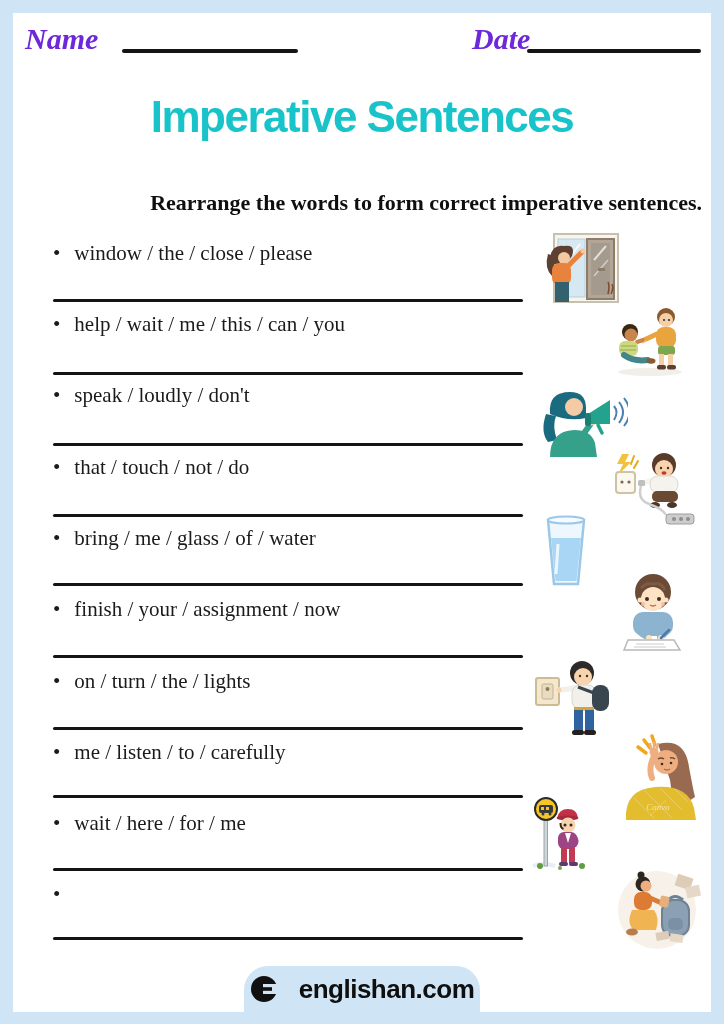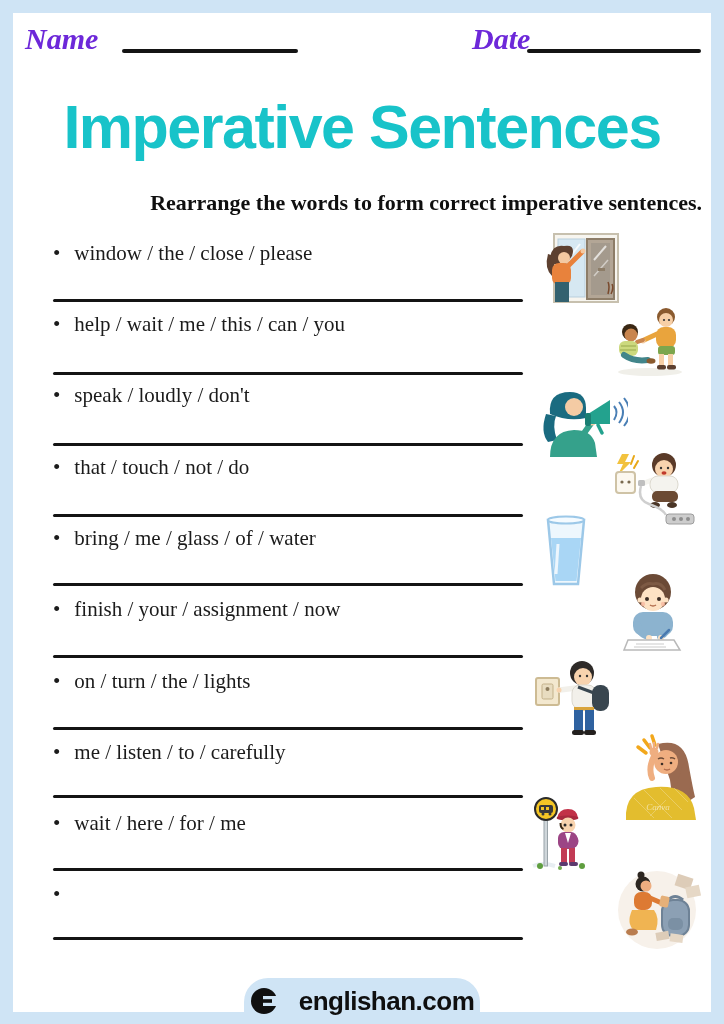--- a/index.html
+++ b/index.html
@@ -6,39 +6,39 @@
   body{
     width:724px;height:1024px;position:relative;
     background:#cfe4f5;overflow:hidden;
     font-family:"Liberation Serif",serif;
   }
   .paper{position:absolute;left:13px;top:13px;width:698px;height:999px;background:#ffffff;}
   .hdr-label{position:absolute;font-family:"Liberation Serif",serif;font-weight:bold;font-size:30px;color:#6d28d9;font-style:italic;}
   .hdr-line{position:absolute;height:3.5px;background:#141414;border-radius:2px;}
   .title{
     position:absolute;left:0;top:92px;width:724px;text-align:center;
-    font-family:"Liberation Sans",sans-serif;font-weight:bold;font-size:61px;
+    font-family:"Liberation Sans",sans-serif;font-weight:bold;font-size:44px;
     letter-spacing:-1.5px;color:#18c3c9;
   }
   .instruction{
     position:absolute;left:22px;top:190px;width:680px;
     font-family:"Liberation Serif",serif;font-weight:bold;font-size:22px;color:#0f0f0f;text-align:right;
   }
   .item{
     position:absolute;left:53px;width:470px;display:flex;align-items:flex-start;
     font-size:21px;color:#1b1b1b;line-height:1.25;
   }
   .bullet{margin-right:14px;font-size:21px;line-height:1.25;}
   .answer-line{position:absolute;left:53px;width:470px;height:2.5px;background:#141414;border-radius:2px;}
   .ill{position:absolute;}
   .ill svg{display:block;width:100%;height:100%;}
   .footer-pill{
     position:absolute;left:244px;top:966px;width:236px;height:46px;
     background:#cfe4f5;border-radius:24px 24px 0 0;
-    display:flex;align-items:center;justify-content:center;gap:21px;margin-top:12px;
+    display:flex;align-items:center;justify-content:center;gap:21px;
   }
   .footer-text{font-family:"Liberation Sans",sans-serif;font-weight:bold;font-size:26px;color:#0f0f0f;letter-spacing:-0.5px;}
   .logo{width:28px;height:28px;}
 </style>
 </head>
 <body>
 
 <div class="paper"></div>
 
 <div class="hdr-label" style="left:25px;top:22px;">Name</div>

